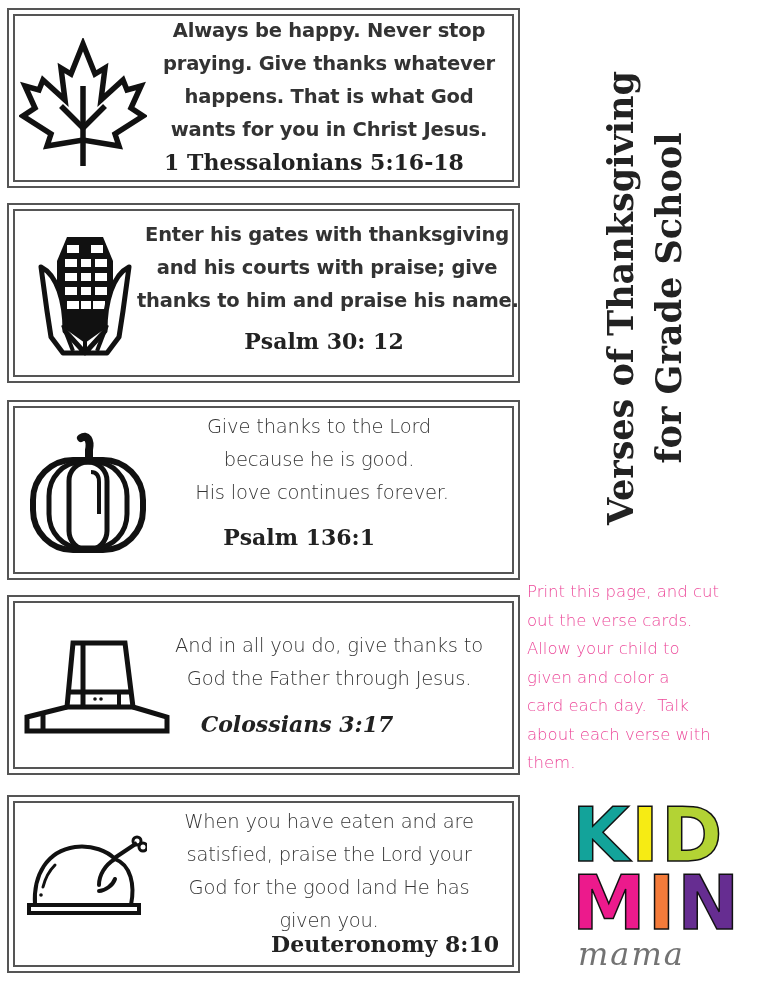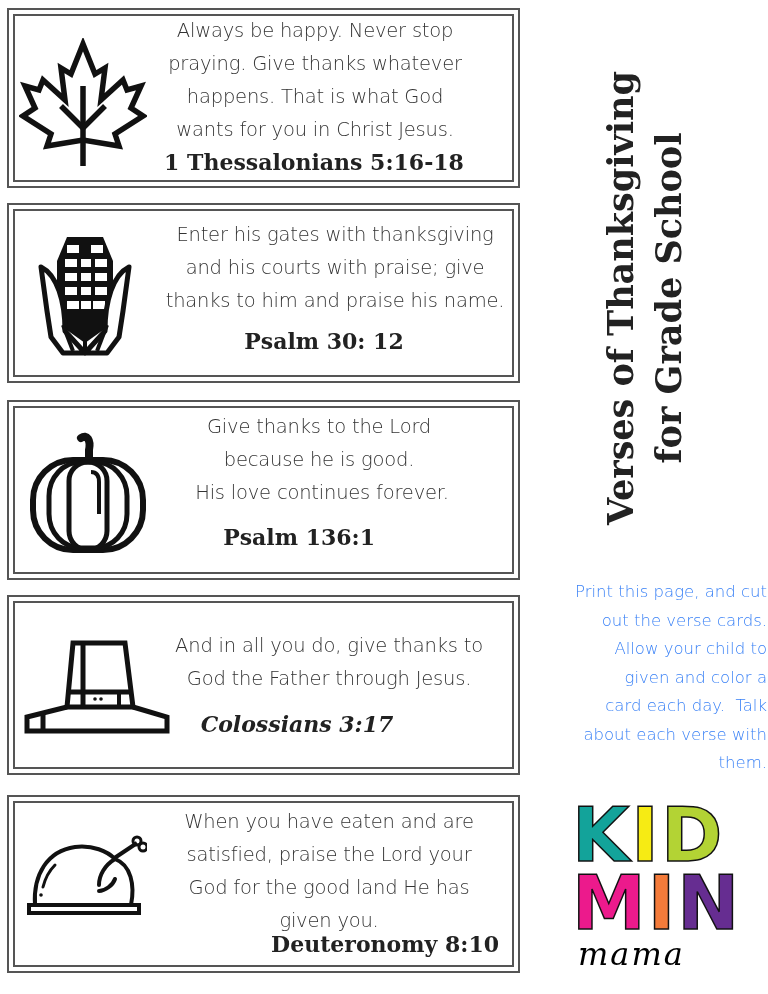--- a/index.html
+++ b/index.html
@@ -13,43 +13,43 @@
   .verse { position: absolute; text-align: center; font-family: "DejaVu Sans", sans-serif;
            font-weight: 300; font-size: 19.5px; line-height: 33px; color: #333;
            letter-spacing: -0.2px; white-space: nowrap; }
   .ref { position: absolute; text-align: center; font-family: "DejaVu Serif", serif;
          font-weight: bold; font-size: 22px; color: #222; white-space: nowrap; }
   .title-wrap { position: absolute; left: 590px; top: 30px; width: 110px; height: 535px; }
   .title { position: absolute; left: 50%; top: 50%; transform: translate(-50%, -50%) rotate(-90deg);
            transform-origin: center; width: 535px; text-align: center;
            font-family: "DejaVu Serif", serif; font-weight: bold; font-size: 35px;
            line-height: 48px; color: #222; white-space: nowrap; }
-  .instructions { position: absolute; left: 527px; top: 578px; width: 240px; text-align: right;
+  .instructions { position: absolute; left: 527px; top: 578px; width: 240px; text-align: left;
                   font-family: "DejaVu Sans", sans-serif; font-weight: 300; font-size: 16.5px;
-                  line-height: 28.5px; color: #3b82f6; }
+                  line-height: 28.5px; color: #ec4899; }
   .logo { position: absolute; left: 560px; top: 795px; width: 170px; height: 180px; }
   .logo-row { position: absolute; left: 12px; display: flex; gap: 2px; }
   .logo-letter { font-family: "DejaVu Sans", sans-serif; font-weight: bold; font-size: 74px;
                  line-height: 72px; -webkit-text-stroke: 1.5px #111;
                  text-shadow: -3px -3px 0 rgba(255,255,255,0.0); }
   .logo-script { position: absolute; left: 18px; top: 140px; font-family: "DejaVu Serif", serif;
-                 font-style: italic; font-size: 32px; color: #000000; letter-spacing: 2px; }
+                 font-style: italic; font-size: 32px; color: #737373; letter-spacing: 2px; }
 </style>
 </head>
 <body>
 
 <div class="card" style="top:8px;height:180px;">
   <div class="card-inner"></div>
   <svg class="icon" style="left:10px;top:28px;" width="128" height="132" viewBox="0 0 128 132">
     <path d="M64 6 L76 36 L86 30 L82 62 L104 42 L108 52 L122 48 L112 70 L124 78 L96 96 L100 108 L64 102 L28 108 L32 96 L4 78 L16 70 L6 48 L20 52 L24 42 L46 62 L42 30 L52 36 Z" fill="none" stroke="#111" stroke-width="5.5" stroke-linejoin="miter"></path>
     <line x1="64" y1="48" x2="64" y2="128" stroke="#111" stroke-width="5.5"></line>
     <line x1="42" y1="68" x2="64" y2="90" stroke="#111" stroke-width="5.5"></line>
     <line x1="86" y1="68" x2="64" y2="90" stroke="#111" stroke-width="5.5"></line>
   </svg>
-  <div class="verse" style="left:121px;top:4px;width:370px;">
+  <div class="verse" style="left:135px;top:4px;width:370px;font-weight:bold;">
     <div>Always be happy. Never stop</div>
     <div>praying. Give thanks whatever</div>
     <div>happens. That is what God</div>
     <div>wants for you in Christ Jesus.</div>
   </div>
   <div class="ref" style="left:135px;top:139px;width:340px;">1 Thessalonians 5:16-18</div>
 </div>
 
 <div class="card" style="top:203px;height:180px;">
   <div class="card-inner"></div>
@@ -70,21 +70,21 @@
       <rect x="30" y="70" width="12" height="8"></rect>
         <rect x="44" y="70" width="10" height="8"></rect>
         <rect x="56" y="70" width="12" height="8"></rect>
     </g>
     <path d="M4 36 C20 44 28 70 28 100 L48 122 L26 122 L14 106 L10 80 Z" fill="#fff" stroke="#111" stroke-width="5" stroke-linejoin="round"></path>
     <path d="M92 36 C76 44 68 70 68 100 L48 122 L70 122 L82 106 L86 80 Z" fill="#fff" stroke="#111" stroke-width="5" stroke-linejoin="round"></path>
     <line x1="26" y1="94" x2="36" y2="120" stroke="#111" stroke-width="4"></line>
     <line x1="70" y1="94" x2="60" y2="120" stroke="#111" stroke-width="4"></line>
     <line x1="48" y1="92" x2="48" y2="122" stroke="#111" stroke-width="4"></line>
   </svg>
-  <div class="verse" style="left:136px;top:13px;width:380px;">
+  <div class="verse" style="left:128px;top:13px;width:380px;font-weight:bold;">
     <div>Enter his gates with thanksgiving</div>
     <div>and his courts with praise; give</div>
     <div>thanks to him and praise his name.</div>
   </div>
   <div class="ref" style="left:130px;top:123px;width:370px;">Psalm 30: 12</div>
 </div>
 
 <div class="card" style="top:400px;height:180px;">
   <div class="card-inner"></div>
   <svg class="icon" style="left:18px;top:28px;" width="122" height="126" viewBox="0 0 122 126">

